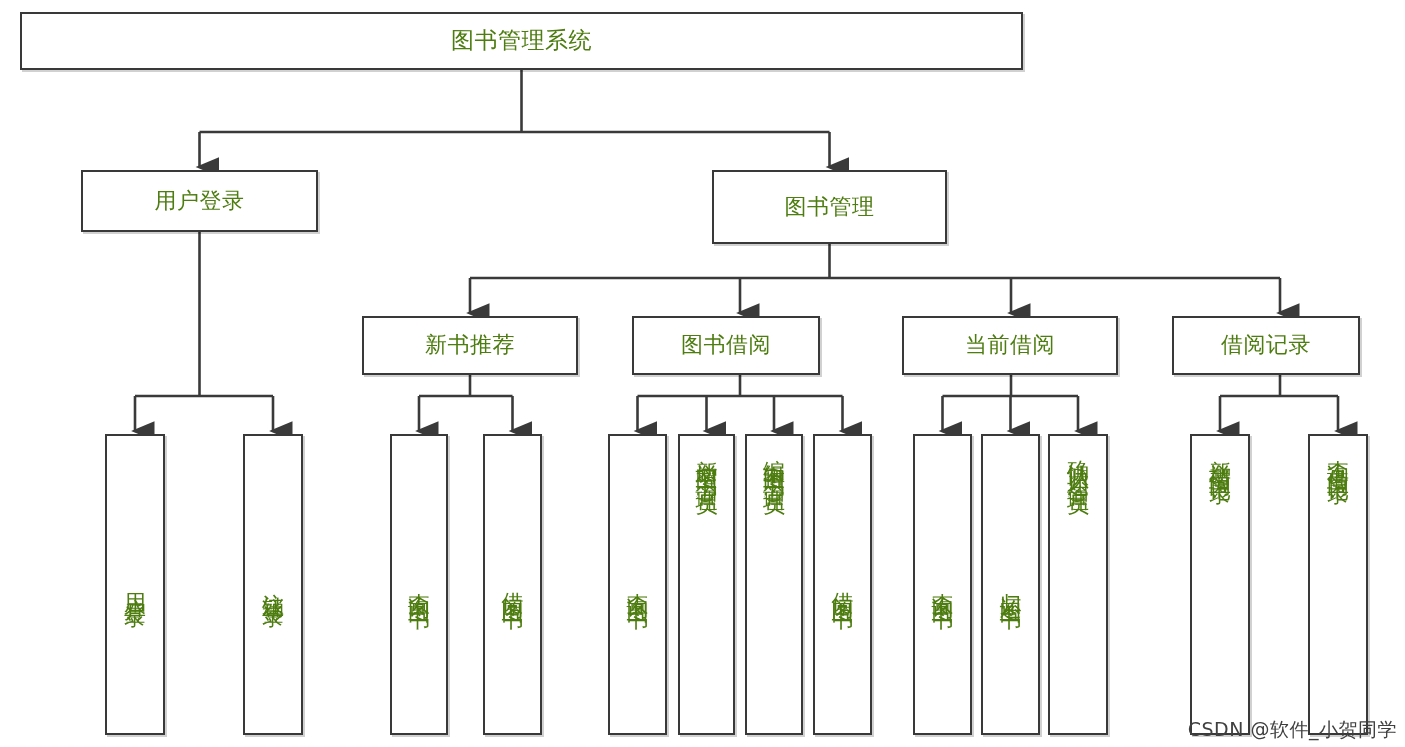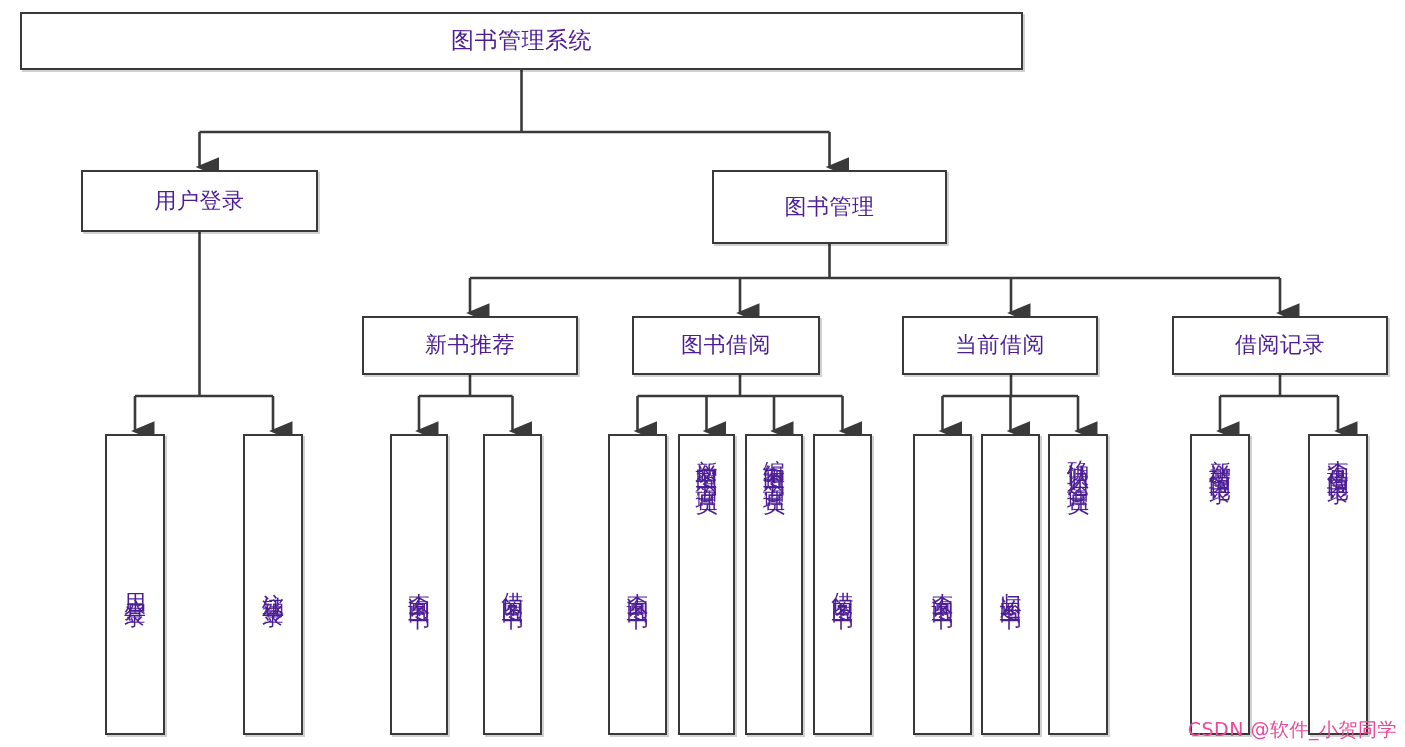--- a/index.html
+++ b/index.html
@@ -31,21 +31,21 @@
     position: absolute;
     box-sizing: border-box;
     background: #ffffff;
     border: 2.5px solid #393939;
     display: flex;
     align-items: center;
     justify-content: center;
     box-shadow: 2px 2px 0 rgba(0,0,0,0.18);
   }
   .node .label {
-    color: #4c1d95;
+    color: #4d7c0f;
     text-align: center;
     line-height: 1.12;
     letter-spacing: 0.5px;
   }
   .node.horiz .label {
     font-size: 22px;
   }
   .node.root .label {
     font-size: 23px;
   }
@@ -63,21 +63,21 @@
   }
   .node.vert.short {
     align-items: center;
     padding-top: 0;
   }
   .watermark {
     position: absolute;
     right: 8px;
     bottom: 4px;
     font-size: 19px;
-    color: #ec4899;
+    color: #404040;
     letter-spacing: 0.5px;
     user-select: none;
     white-space: nowrap;
   }
 </style>
 </head>
 <body>
 
 <div id="diagram-root">
 
@@ -133,24 +133,24 @@
       </div>
       <div class="node horiz" style="left: 712px; top: 170px; width: 235px; height: 74px;">
         <span class="label">图书管理</span>
       </div>
       <div class="node horiz" style="left: 362px; top: 316px; width: 216px; height: 59px;">
         <span class="label">新书推荐</span>
       </div>
       <div class="node horiz" style="left: 632px; top: 316px; width: 188px; height: 59px;">
         <span class="label">图书借阅</span>
       </div>
-      <div class="node horiz" style="left: 902px; top: 316px; width: 196px; height: 59px; align-items: center;">
+      <div class="node horiz" style="left: 902px; top: 316px; width: 216px; height: 59px; align-items: center;">
         <span class="label">当前借阅</span>
       </div>
-      <div class="node horiz" style="left: 1172px; top: 316px; width: 216px; height: 59px;">
+      <div class="node horiz" style="left: 1172px; top: 316px; width: 188px; height: 59px;">
         <span class="label">借阅记录</span>
       </div>
       <div class="node vert short" style="left: 105px; top: 434px; width: 60px; height: 301px;">
         <span class="label">用户登录</span>
       </div>
       <div class="node vert short" style="left: 243px; top: 434px; width: 60px; height: 301px;">
         <span class="label">注销登录</span>
       </div>
       <div class="node vert short" style="left: 390px; top: 434px; width: 58px; height: 301px;">
         <span class="label">查询图书</span>

